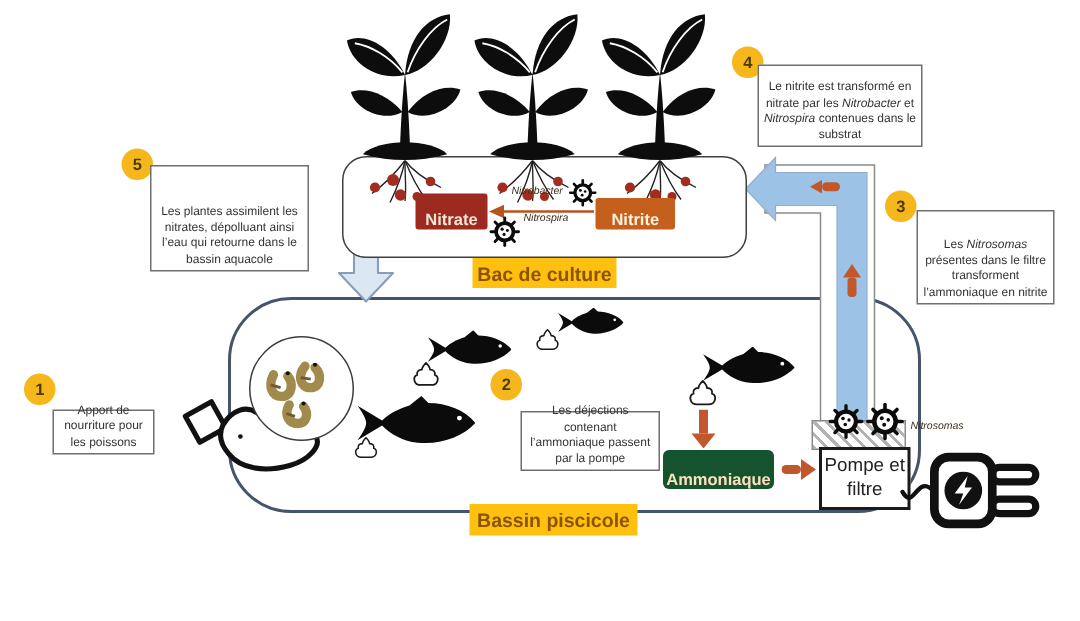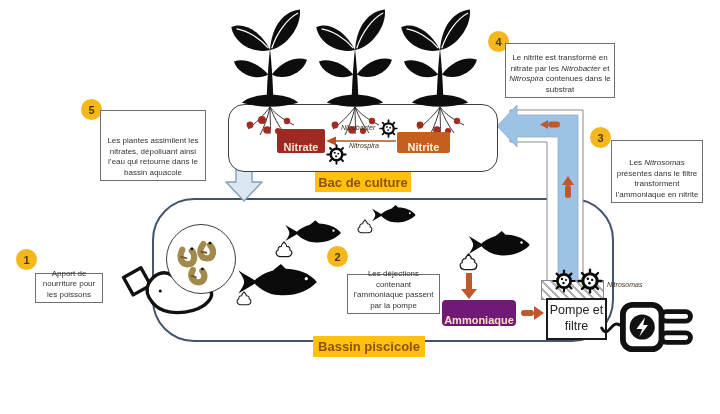--- a/index.html
+++ b/index.html
@@ -12,21 +12,21 @@
   .fish-tank{left:152px;top:198px;width:458px;height:140px;border:2px solid #44546A;
              border-radius:42px;background:#fff;z-index:0;}
   
   .ylabel{background:#FFC010;color:#8a5400;font-size:13px;font-weight:600;
           display:flex;align-items:center;justify-content:center;z-index:4;}
   
   .chip{display:flex;align-items:flex-end;justify-content:center;font-weight:bold;
         font-size:11px;z-index:3;border-radius:2px;}
   .chip-nitrate{left:277px;top:129px;width:48px;height:24px;background:#9C2A20;color:#F2E6D5;}
   .chip-nitrite{left:397px;top:132px;width:53px;height:21px;background:#C55F1E;color:#FFF3DC;}
-  .chip-ammonia{left:442px;top:300px;width:74px;height:26px;background:#701a75;color:#FCE0C2;border-radius:4px;}
+  .chip-ammonia{left:442px;top:300px;width:74px;height:26px;background:#14532d;color:#FCE0C2;border-radius:4px;}
   .bact-label{font-size:7px;font-style:italic;color:#40301c;z-index:3;white-space:nowrap;}
   
   .pump-box{left:546px;top:298px;width:57px;height:38px;background:#fff;border:2px solid #1a1a1a;
             color:#222;font-size:12.5px;line-height:1.25;display:flex;align-items:center;
             justify-content:center;text-align:center;z-index:3;}
   .pump-hatch{left:541px;top:280px;width:61px;height:18px;border:1px solid #8a8a8a;z-index:3;
      background:repeating-linear-gradient(45deg,#b3b3b3 0px,#b3b3b3 2px,#ffffff 2px,#ffffff 6px);}
   
   .co-circle{width:21px;height:21px;border-radius:50%;background:#F6B71D;color:#4a3b00;
              font-size:11px;font-weight:600;display:flex;align-items:center;justify-content:center;

